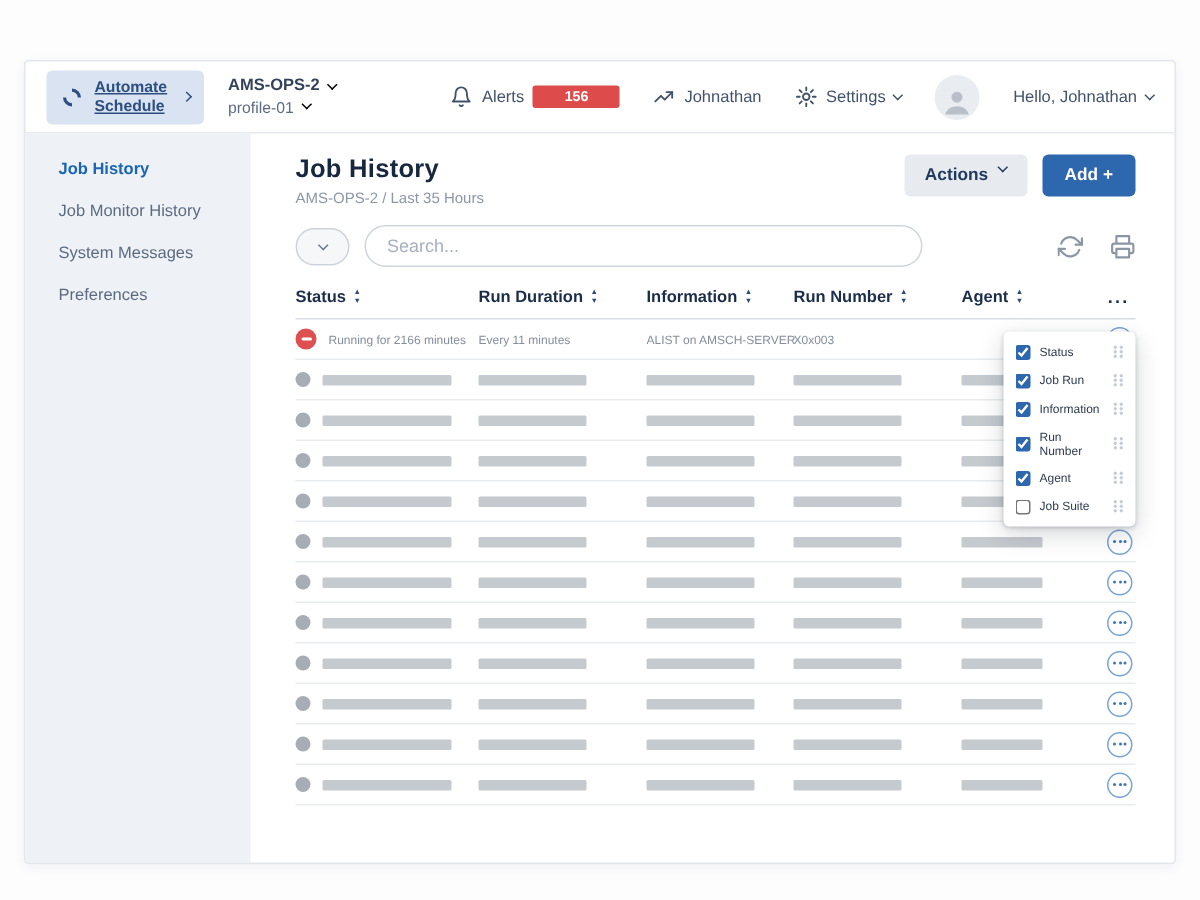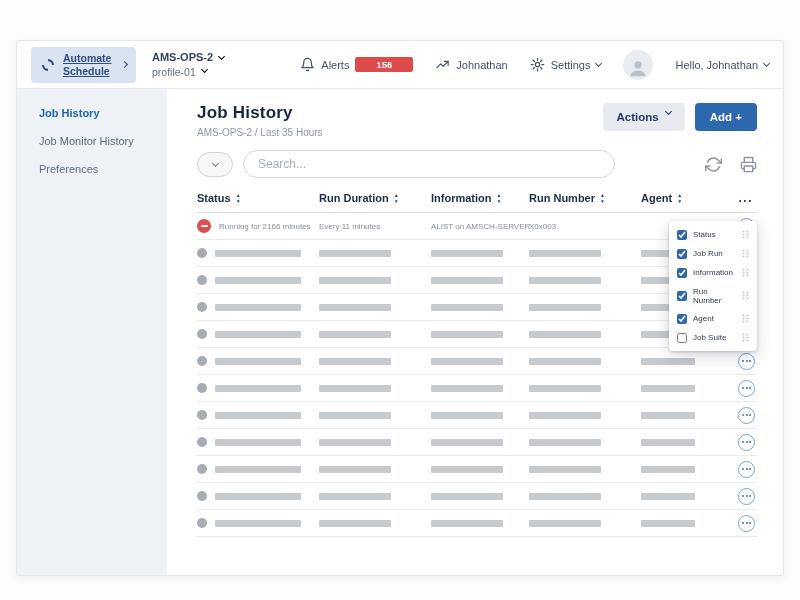--- a/index.html
+++ b/index.html
@@ -159,20 +159,21 @@
         <span class="chev"></span>
       </div>
     </div>
   </header>
 
   <div class="body">
 
     <nav class="sidebar">
       <div class="side-item active">Job History</div>
       <div class="side-item">Job Monitor History</div>
+      <div class="side-item">System Messages</div>
       <div class="side-item">Preferences</div>
     </nav>
 
     <main class="main">
 
       <div class="main-header">
         <div>
           <div class="page-title">Job History</div>
           <div class="breadcrumb">AMS-OPS-2 / Last 35 Hours</div>
         </div>

